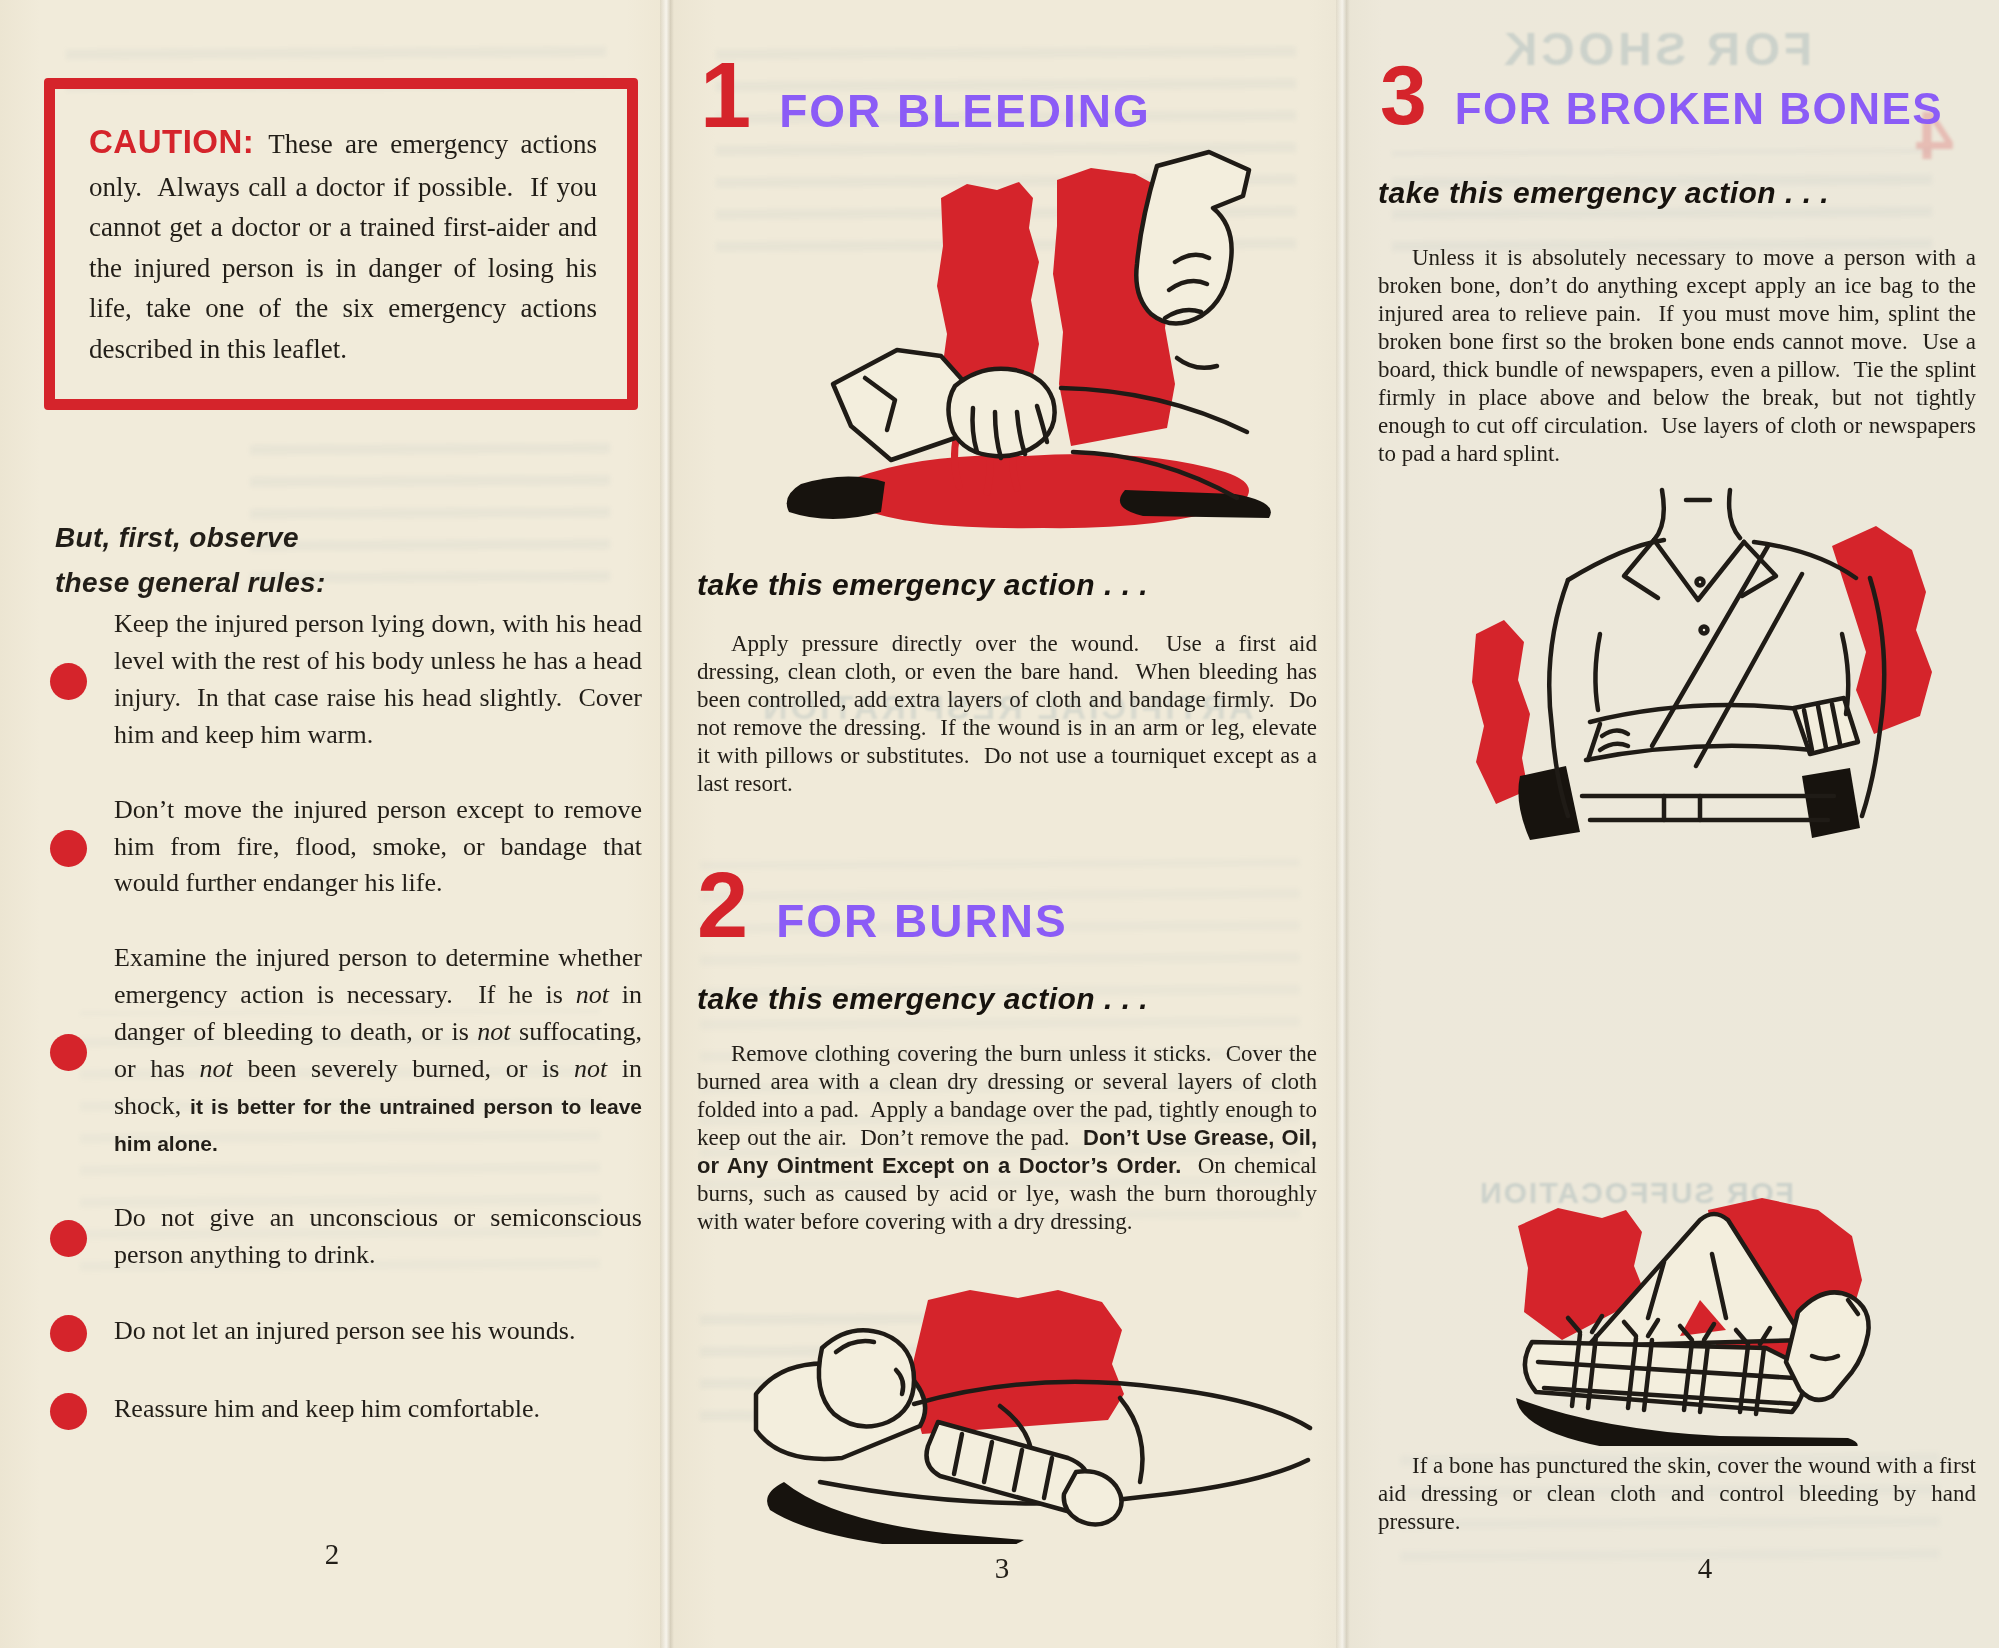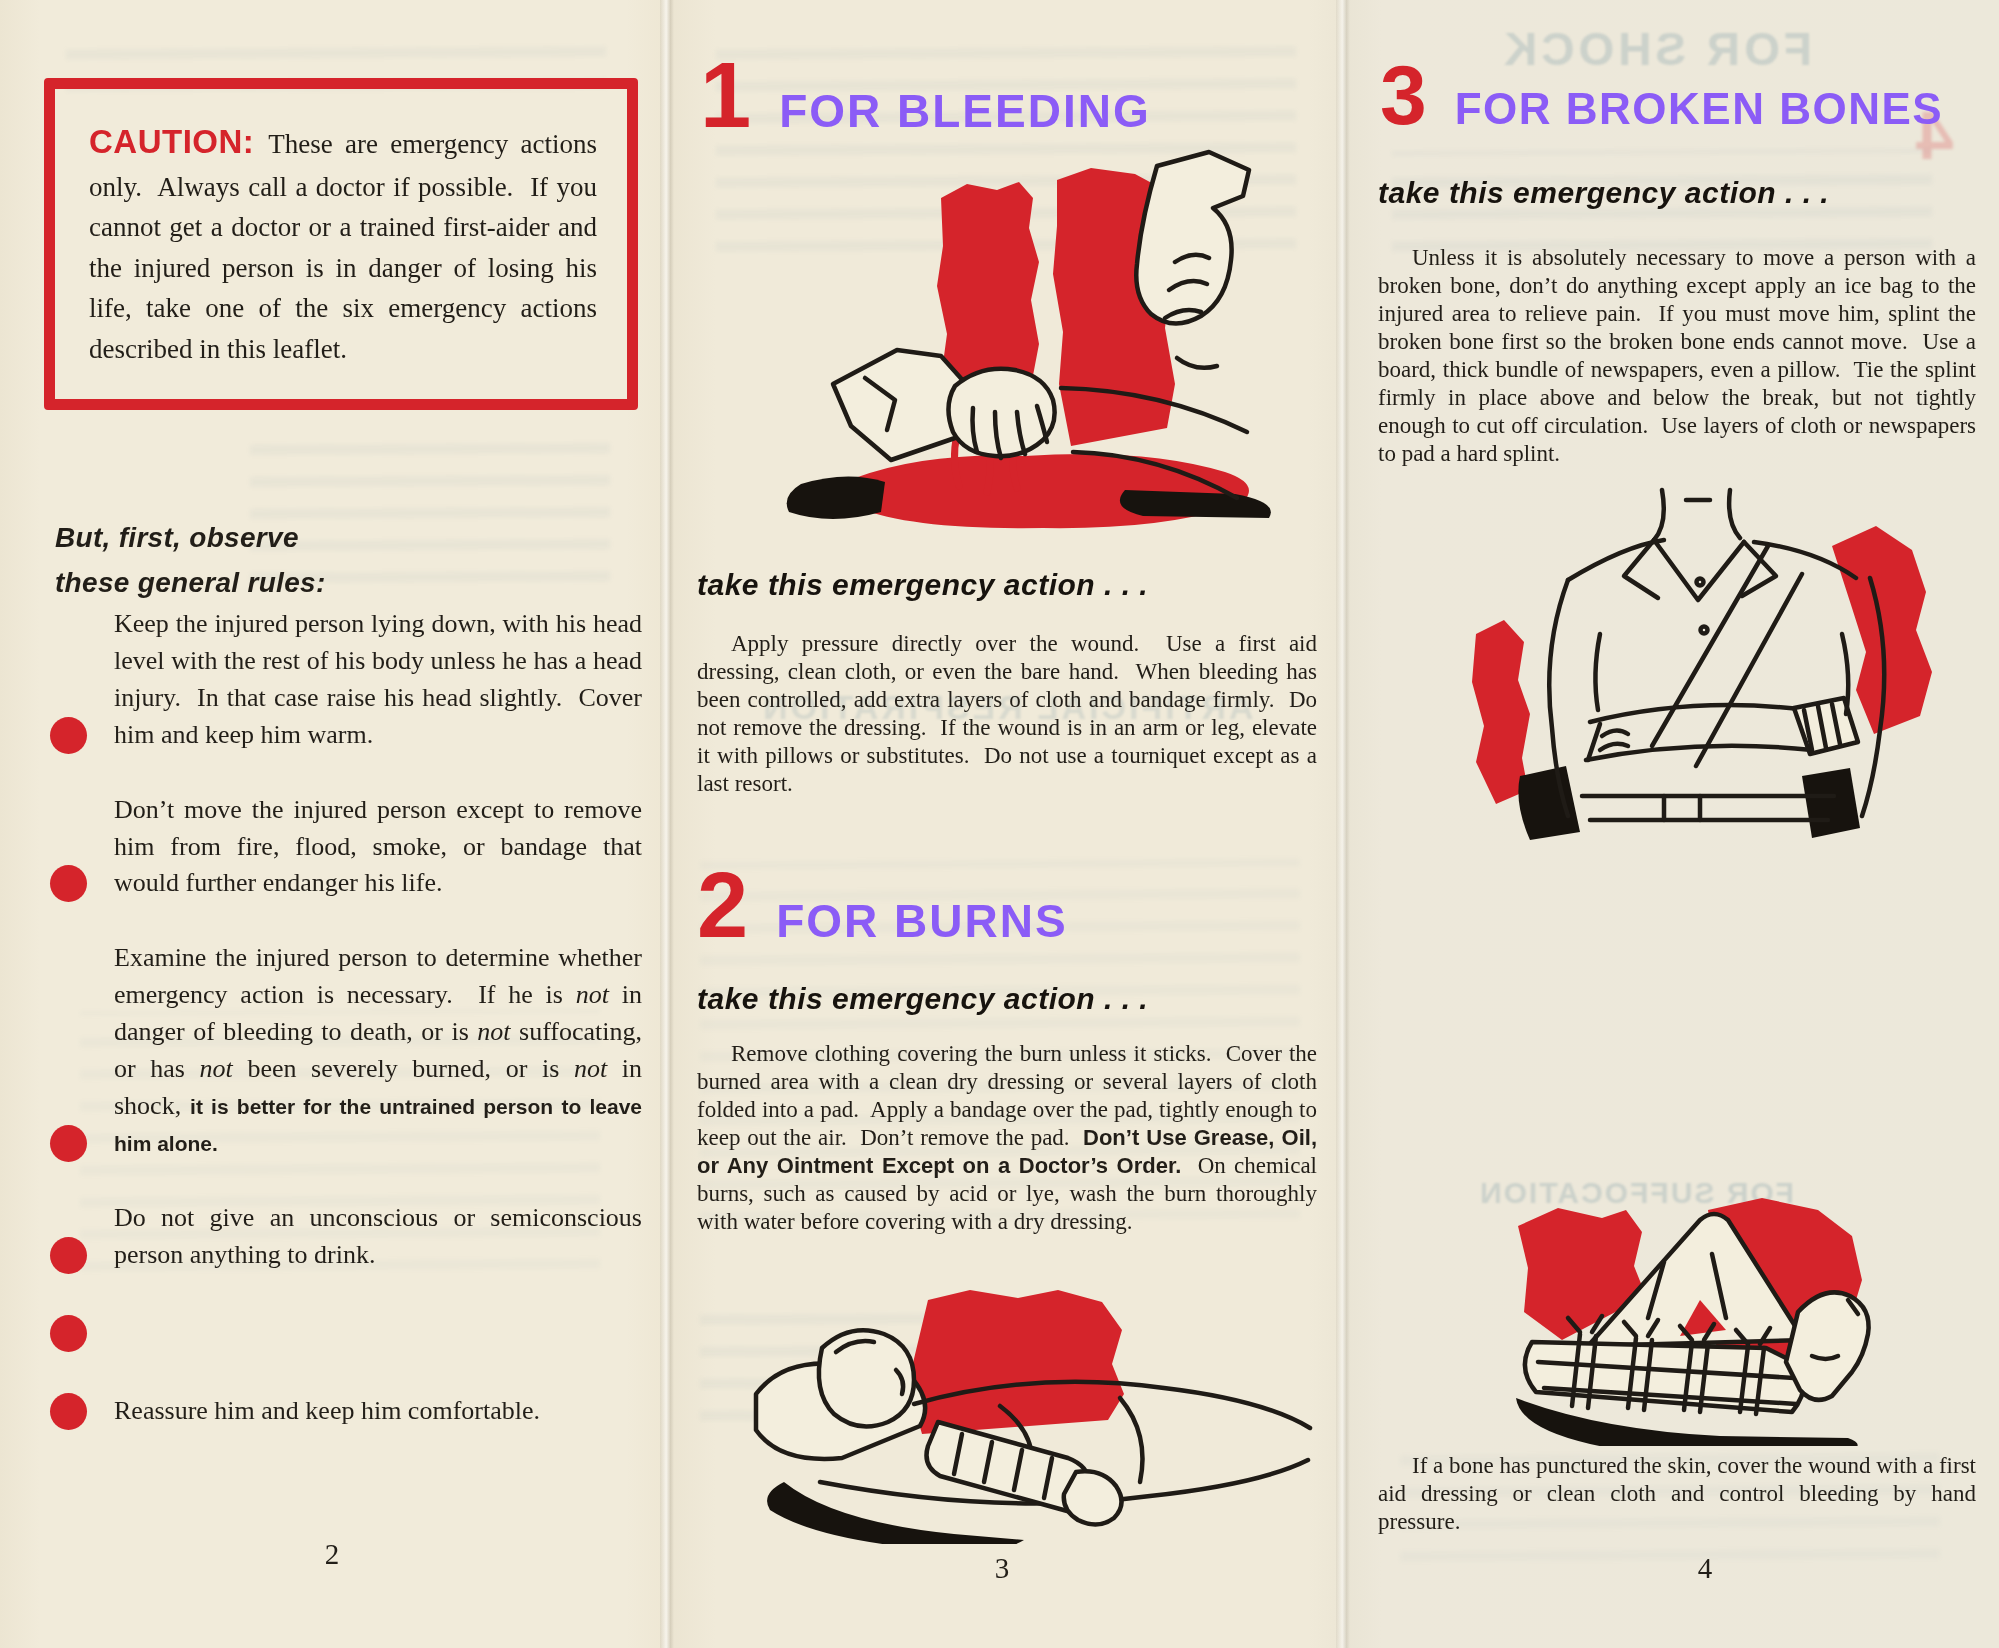--- a/index.html
+++ b/index.html
@@ -28,21 +28,21 @@
 
   
   .caution-box { position:absolute; left:44px; top:78px; width:594px; border:11px solid #d5242b; border-radius:4px;
     padding:28px 30px 30px 34px; }
   .caution-text { font-size:27px; line-height:1.5; text-align:justify; white-space:pre-wrap; }
   .caution-label { font-family:"Liberation Sans", sans-serif; font-weight:bold; color:#d5242b; font-size:33px;
     letter-spacing:.5px; padding-right:14px; }
   .rules-heading { position:absolute; left:55px; top:516px; font-family:"Liberation Sans", sans-serif;
     font-weight:bold; font-style:italic; font-size:28px; line-height:1.6; letter-spacing:.3px; }
   .rules-list { position:absolute; left:50px; top:606px; width:592px; list-style:none; }
-  .rules-list li { display:flex; align-items:flex-end; gap:27px; margin-bottom:38px; }
+  .rules-list li { display:flex; align-items:center; gap:27px; margin-bottom:38px; }
   .bullet-dot { width:37px; height:37px; border-radius:50%; background:#d5242b; flex:0 0 auto; margin-top:3px; }
   .rules-list p { flex:1; font-size:26px; line-height:1.42; text-align:justify; white-space:pre-wrap; }
   .rule-italic { font-style:italic; }
   .rule-bold { font-family:"Liberation Sans", sans-serif; font-weight:bold; font-size:21px; }
 
   
   .sec-head { position:absolute; display:flex; align-items:baseline; gap:28px; }
   .sec-num { font-family:"Liberation Sans", sans-serif; font-weight:bold; font-size:92px; line-height:.85; color:#d5242b; }
   .sec-title { font-family:"Liberation Sans", sans-serif; font-weight:bold; font-size:46px; letter-spacing:2px; color:#8b5cf6; }
   .action-label { position:absolute; font-family:"Liberation Sans", sans-serif; font-weight:bold; font-style:italic;
@@ -124,20 +124,21 @@
   <li>
     <span class="bullet-dot"></span>
     <p><span>Examine the injured person to determine whether emergency action is necessary.  If he is </span><span class="rule-italic">not</span><span> in danger of bleeding to death, or is </span><span class="rule-italic">not</span><span> suffocating, or has </span><span class="rule-italic">not</span><span> been severely burned, or is </span><span class="rule-italic">not</span><span> in shock, </span><span class="rule-bold">it is better for the untrained person to leave him alone.</span></p>
   </li>
   <li>
     <span class="bullet-dot"></span>
     <p>Do not give an unconscious or semiconscious person anything to drink.</p>
   </li>
   <li>
     <span class="bullet-dot"></span>
+    <p>Do not let an injured person see his wounds.</p>
   </li>
   <li>
     <span class="bullet-dot"></span>
     <p>Reassure him and keep him comfortable.</p>
   </li>
 </ul>
 
 <div class="pagenum" id="pn-2">2</div>
 
 <div class="sec-head" id="head-bleeding">

